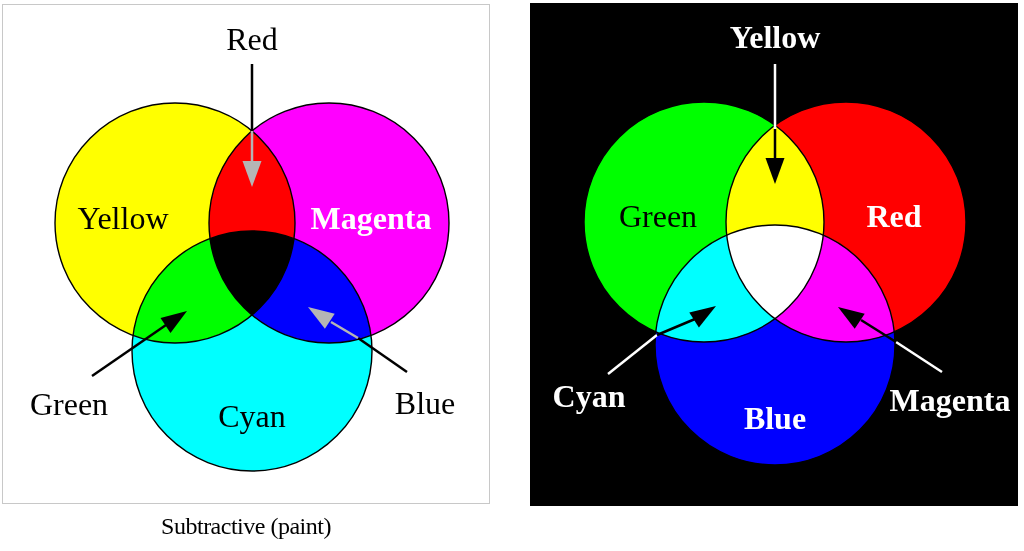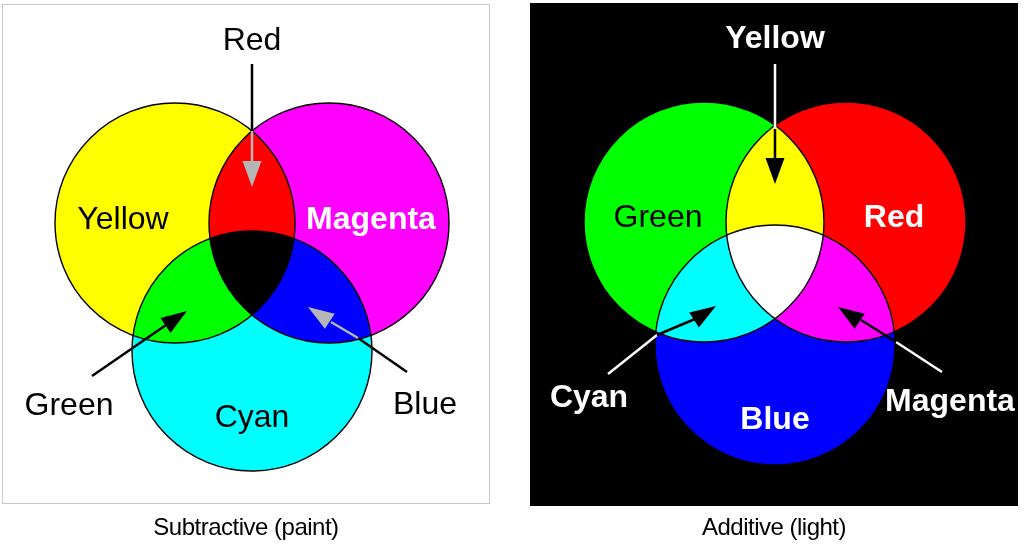--- a/index.html
+++ b/index.html
@@ -1,17 +1,17 @@
 <!DOCTYPE html>
 <html><head>
 <meta charset="utf-8">
 <style>
   html,body{margin:0;padding:0;background:#ffffff;}
   .stage{position:relative;width:1024px;height:551px;background:#ffffff;overflow:hidden;
-         font-family:Liberation Sans, sans-serif;}
+         font-family:Liberation Serif, serif;}
   .panel{position:absolute;box-sizing:border-box;}
   .panel-left{left:2px;top:4px;width:488px;height:500px;background:#ffffff;border:1px solid #c8c8c8;}
   .panel-right{left:530px;top:3px;width:488px;height:503px;background:#000000;}
   svg.venn{display:block;width:100%;height:100%;}
   .iso{isolation:isolate;}
   .panel-left  .mix{mix-blend-mode:multiply;}
   .panel-right .mix{mix-blend-mode:screen;}
   .outl circle{fill:none;stroke:#000000;stroke-width:1.4;}
   .shaft{stroke-width:2.5;fill:none;}
   .lbl{font-size:32px;text-anchor:middle;}
@@ -87,14 +87,13 @@
       <text class="lbl b" x="245" y="45" fill="#ffffff">Yellow</text>
       <text class="lbl" x="128" y="224" fill="#000000">Green</text>
       <text class="lbl b" x="364" y="224" fill="#ffffff">Red</text>
       <text class="lbl b" x="59" y="404" fill="#ffffff">Cyan</text>
       <text class="lbl b" x="245" y="426" fill="#ffffff">Blue</text>
       <text class="lbl b" x="420" y="408" fill="#ffffff">Magenta</text>
     </svg>
   </figure>
 
   <div class="caption caption-left">Subtractive (paint)</div>
-  <div class="caption caption-right">Additive (light)</div>
 </div>
 
 </body></html>

